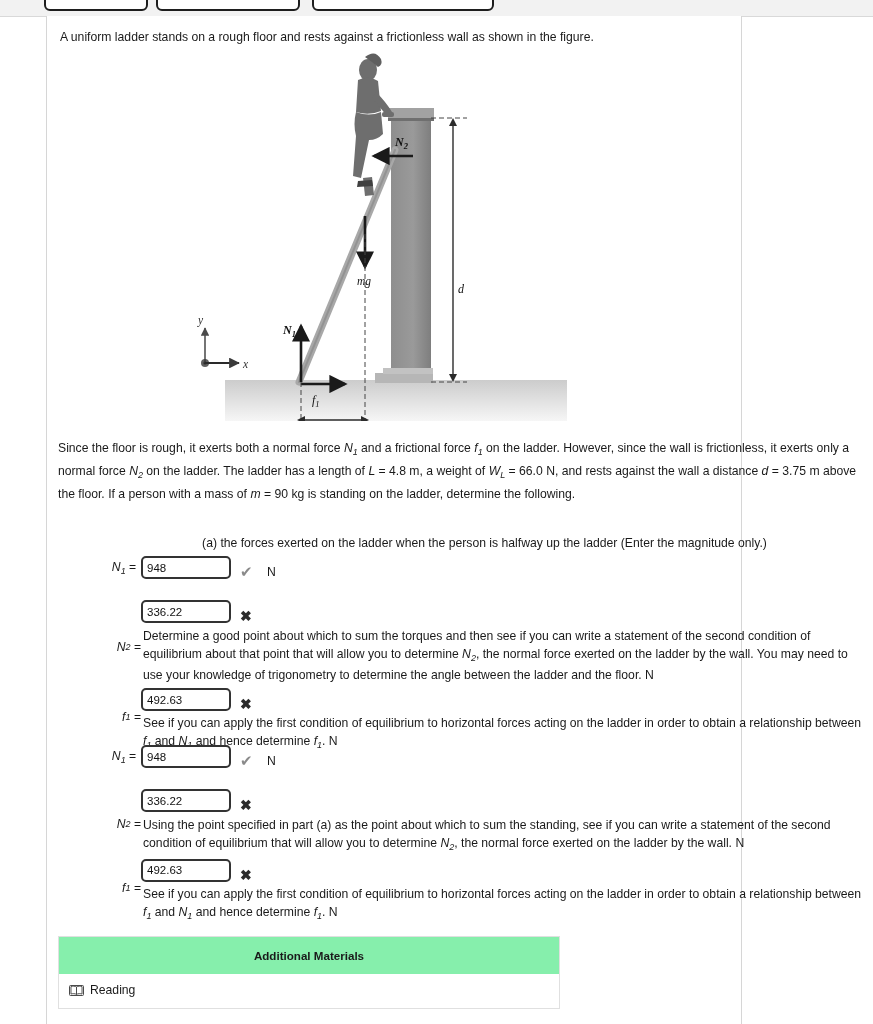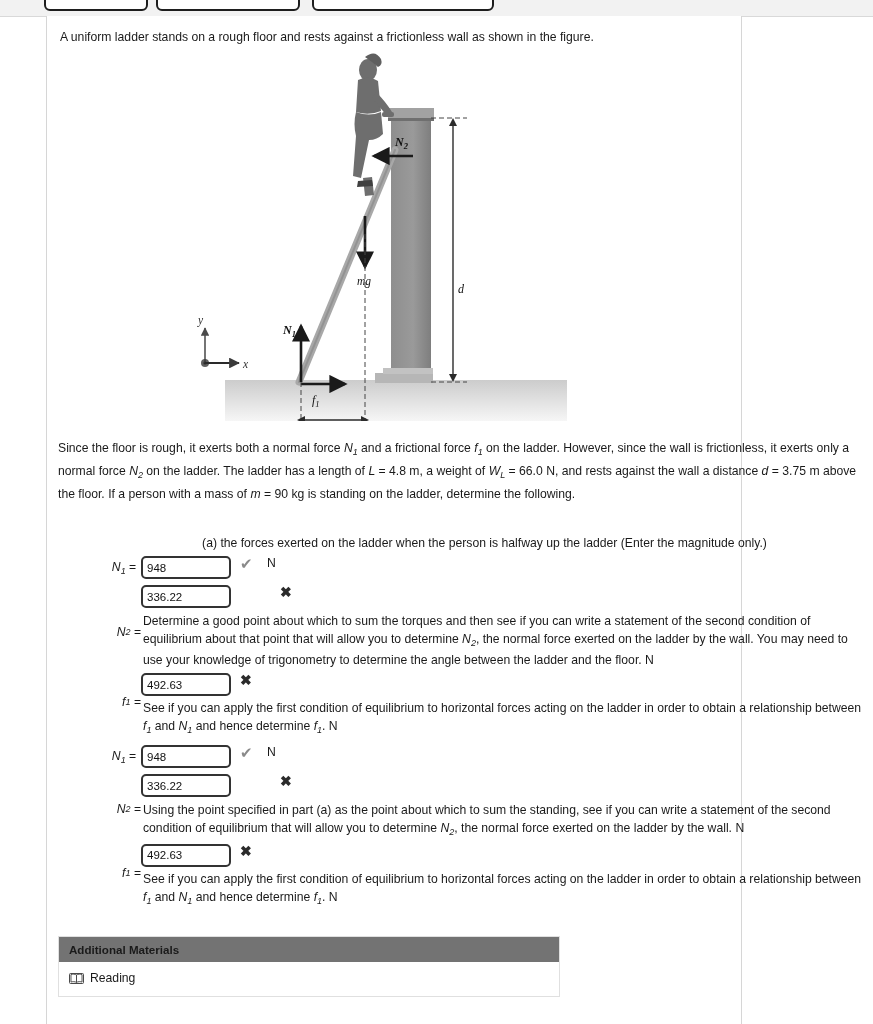--- a/index.html
+++ b/index.html
@@ -110,21 +110,21 @@
     width: 34px;
     flex: none;
     text-align: center;
     padding-top: 4px;
     font-style: italic;
     white-space: nowrap;
   }
   .lbl.mid { display:flex; align-items:center; min-height: 40px; padding-top:0; justify-content:flex-end;}
   .fieldwrap {
     display: flex;
-    align-items: flex-start;
+    align-items: flex-end;
   }
   .answerbox {
     width: 78px;
     height: 17px;
     border: 2px solid #333333;
     border-radius: 5px;
     background: #ffffff;
     font-family: "Liberation Sans", sans-serif;
     font-size: 11.5px;
     color: #111111;
@@ -144,37 +144,38 @@
   .unit {
     margin-left: 13px;
     font-size: 12.2px;
   }
   .feedback {
     flex: 1;
     line-height: 1.48;
     padding-left: 2px;
   }
   .stack { display: flex; flex-direction: column; }
-  .sub-row { margin-top: 6px; gap: 40px; }
+  .sub-row { margin-top: 21px; }
 
   
   #addl {
     position: absolute;
     left: 11px;
     top: 920px;
     width: 500px;
     border: 1px solid #e0e0e0;
     background: #ffffff;
   }
   #addl-header {
-    background: #737373;
+    background: #86efac;
     font-weight: bold;
     font-size: 11.6px;
-    padding: 6px 10px;
+    padding: 12px 10px;
     color: #1a1a1a;
+    text-align: center;
   }
   #addl-body {
     padding: 9px 10px 11px 10px;
     display: flex;
     align-items: center;
     gap: 6px;
     font-size: 12.2px;
   }
   .book-icon { display: inline-block; line-height: 0; }
 </style>

